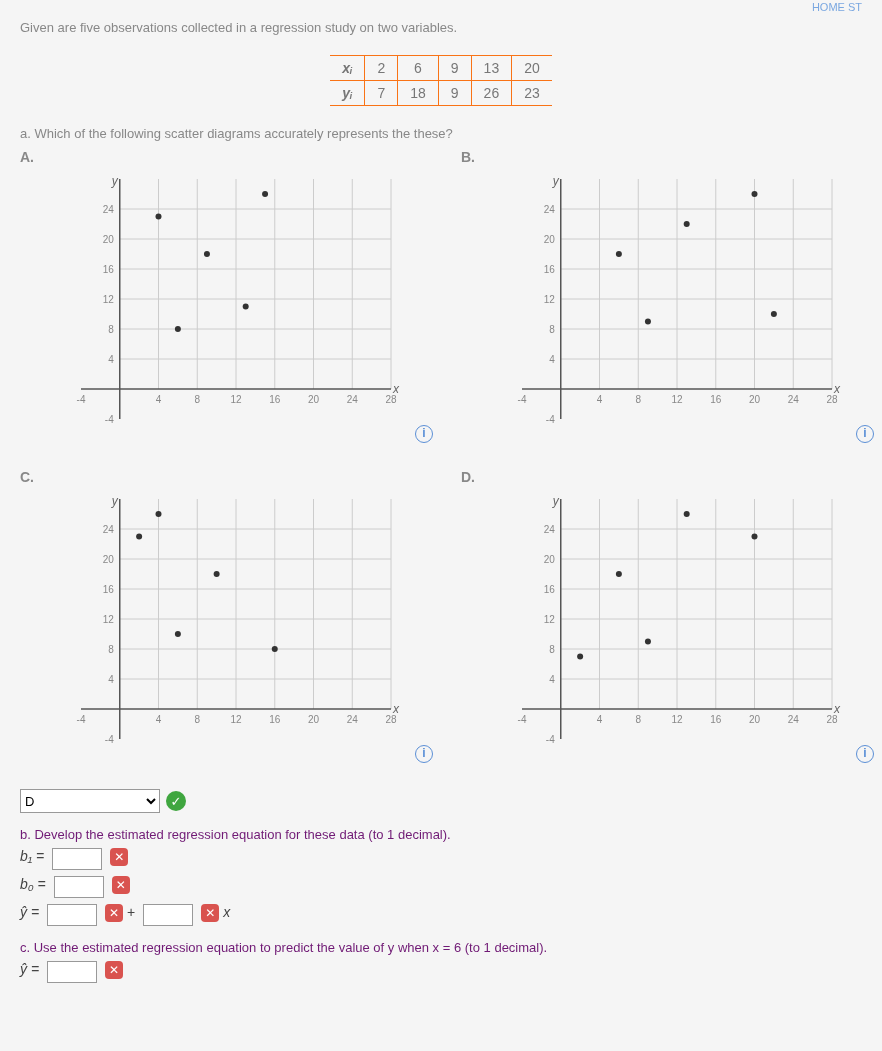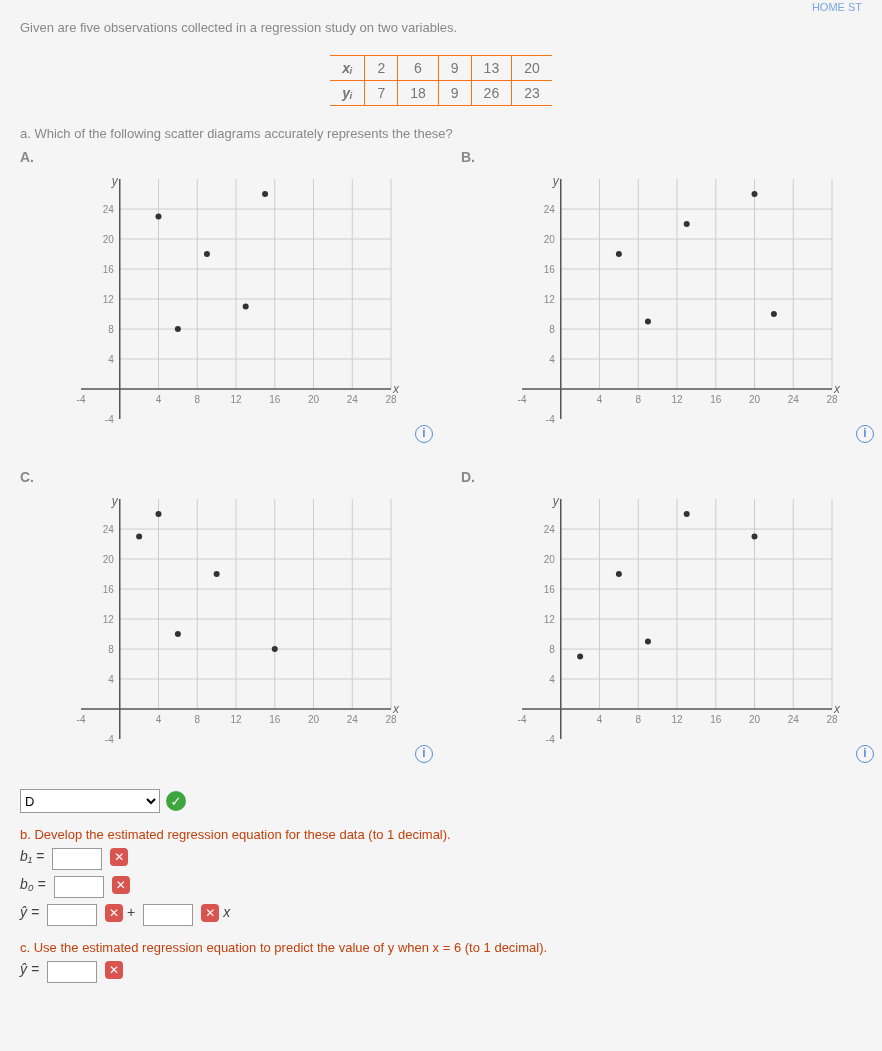--- a/index.html
+++ b/index.html
@@ -60,21 +60,21 @@
     width: 20px; height: 20px; border-radius: 50%;
     background: #3fa63f; color: #fff; font-size: 13px;
     display: inline-flex; align-items: center; justify-content: center;
   }
   .cross {
     width: 18px; height: 18px; border-radius: 4px;
     background: #d9534f; color: #fff; font-size: 12px;
     display: inline-flex; align-items: center; justify-content: center;
     margin-left: 4px;
   }
-  .part { margin-top: 14px; font-size: 13px; color: #c2410c; }
+  .part { margin-top: 14px; font-size: 13px; color: #701a75; }
   .eq-row { margin: 6px 0; display: flex; align-items: flex-start; font-size: 14px; color: #444; }
   .eq-row .var { font-style: italic; margin-right: 4px; }
   .eq-row input {
     width: 50px; height: 22px; border: 1px solid #999; margin: 0 4px;
     font-size: 13px; text-align: center;
   }
   .top-link { position: absolute; top: 1px; right: 20px; font-size: 11px; color: #7aa7e0; }
 </style>
 </head>
 <body>

